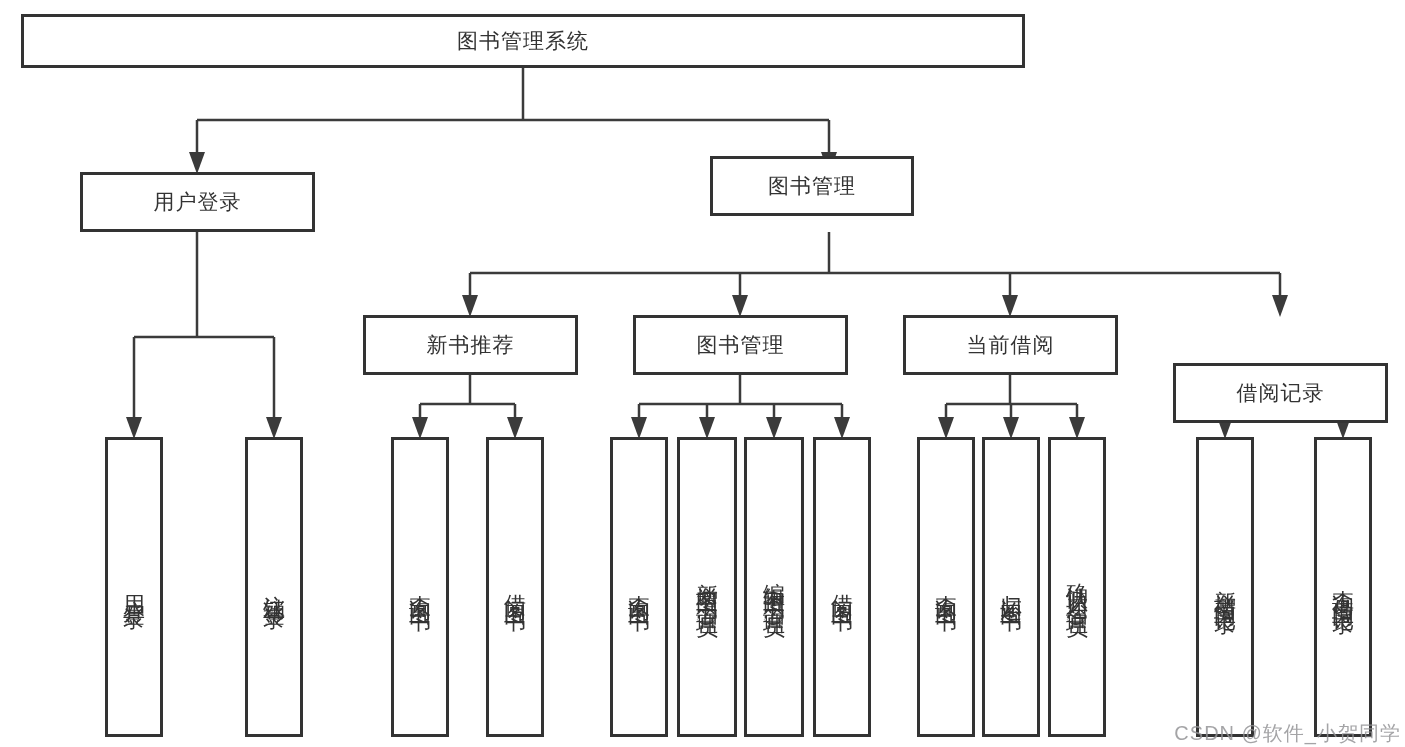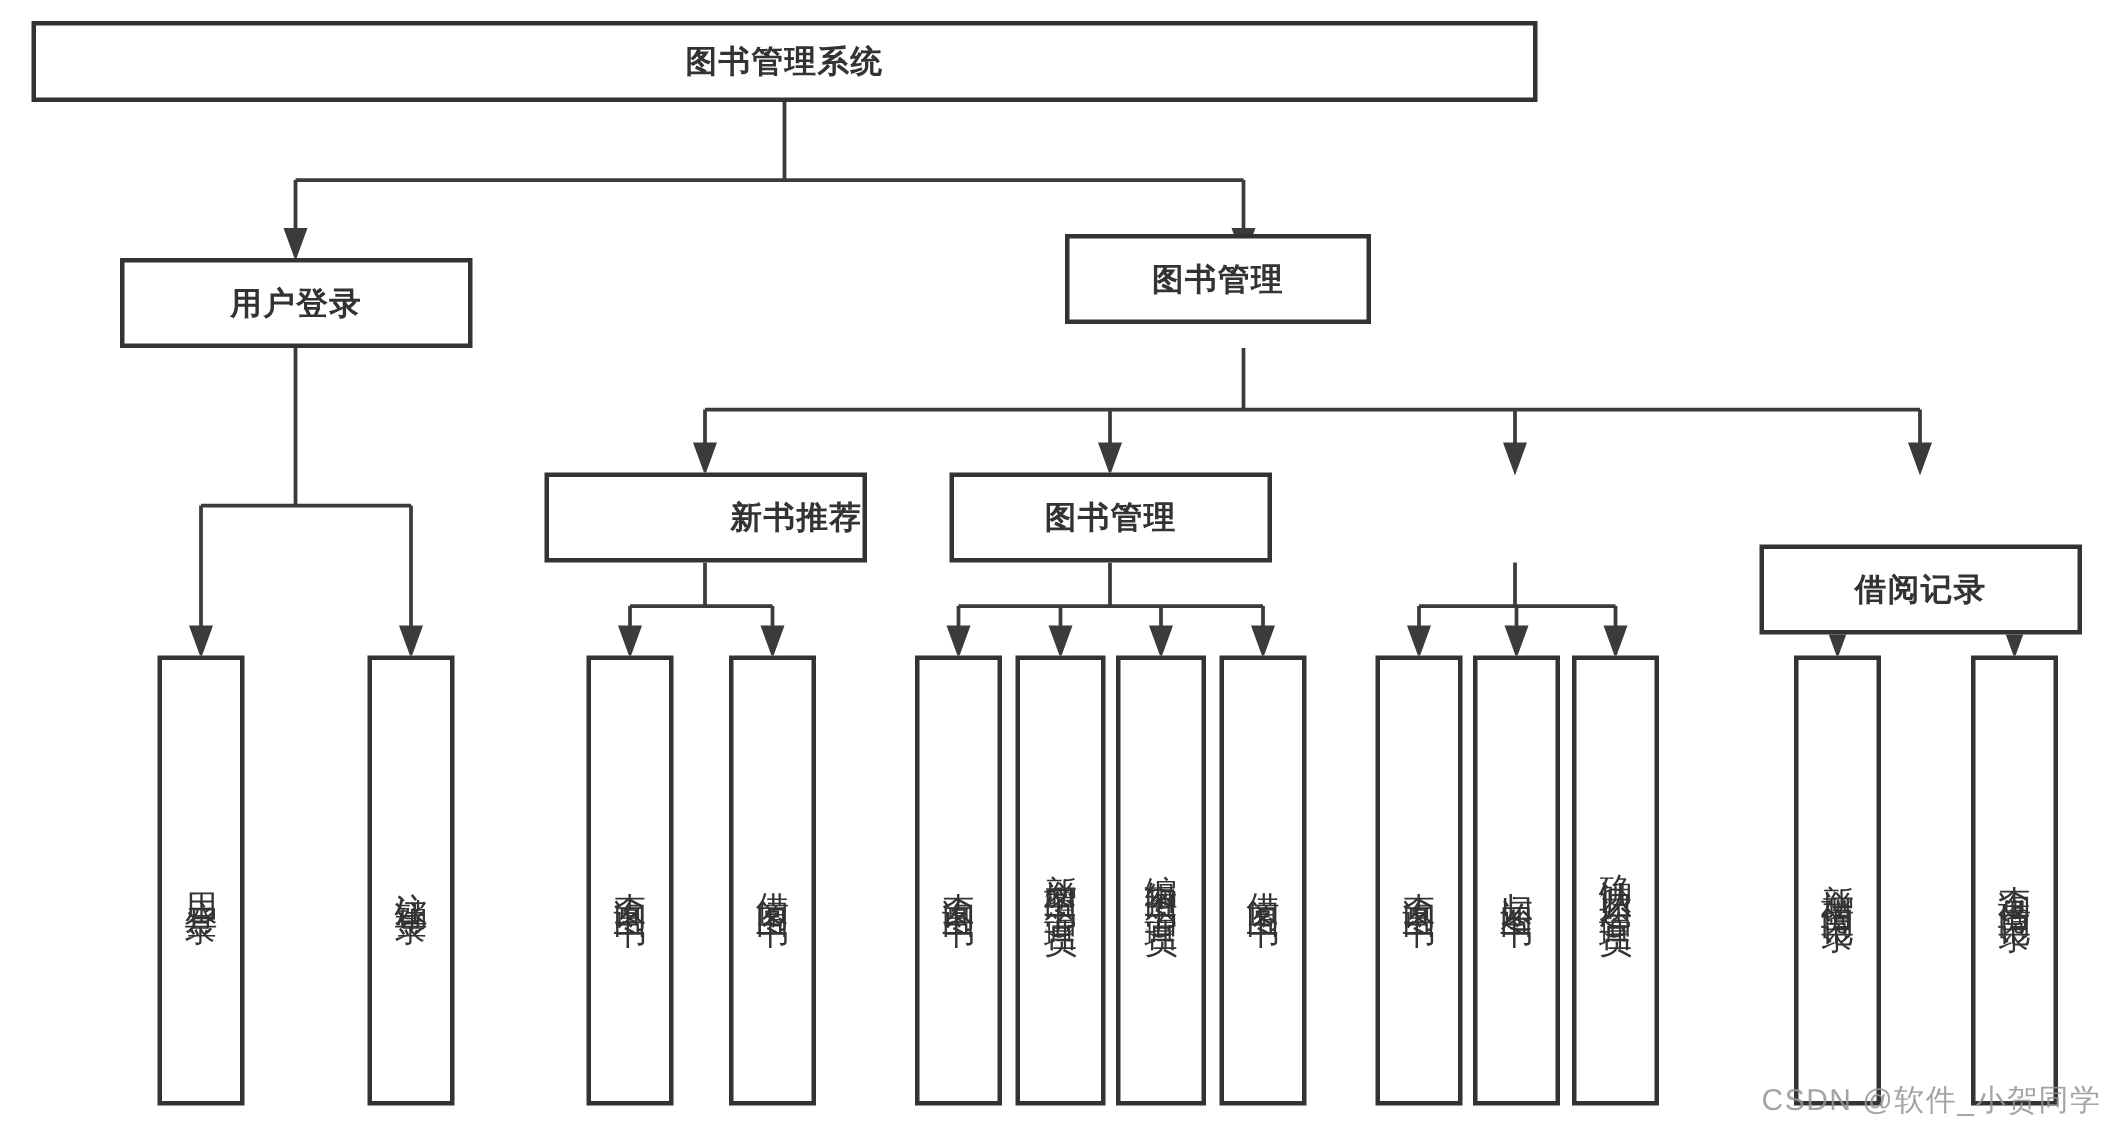--- a/index.html
+++ b/index.html
@@ -14,39 +14,39 @@
     position:absolute;
     box-sizing:border-box;
     background:#ffffff;
     border:3px solid #333333;
     color:#333333;
     display:flex;
     align-items:center;
     justify-content:center;
     z-index:2;
   }
-  .h-label{font-size:21px;letter-spacing:1px;white-space:nowrap;font-weight:bold;}
+  .h-label{font-size:21px;letter-spacing:1px;white-space:nowrap;}
   .v-label{
     writing-mode:vertical-rl;
     font-size:22px;
     line-height:1;
     letter-spacing:5px;
     white-space:nowrap;
   }
 
   
   .n-root{left:21px;top:14px;width:1004px;height:54px;}
 
   
   .n-login {left:80px; top:172px;width:235px;height:60px;}
   .n-manage{left:710px;top:156px;width:204px;height:60px;}
 
   
   .n-l3{top:315px;width:215px;height:60px;}
-  .n-newbooks{left:363px;justify-content:flex-end;}
+  .n-newbooks{left:363px;}
   .n-borrow  {left:633px;}
   .n-current {left:903px;}
   .n-records {left:1173px;margin-top:48px;}
 
   
   .leaf{top:437px;width:58px;height:300px;}
   .lf-1 {left:105px;}
   .lf-2 {left:245px;}
   .lf-3 {left:391px;}
   .lf-4 {left:486px;}
@@ -154,20 +154,23 @@
   <div class="node n-manage">
     <span class="h-label">图书管理</span>
   </div>
 
   <div class="node n-l3 n-newbooks">
     <span class="h-label">新书推荐</span>
   </div>
   <div class="node n-l3 n-borrow">
     <span class="h-label">图书管理</span>
   </div>
+  <div class="node n-l3 n-current">
+    <span class="h-label">当前借阅</span>
+  </div>
   <div class="node n-l3 n-records">
     <span class="h-label">借阅记录</span>
   </div>
 
   <div class="node leaf lf-1">
     <span class="v-label">用户登录</span>
   </div>
   <div class="node leaf lf-2">
     <span class="v-label">注销登录</span>
   </div>

